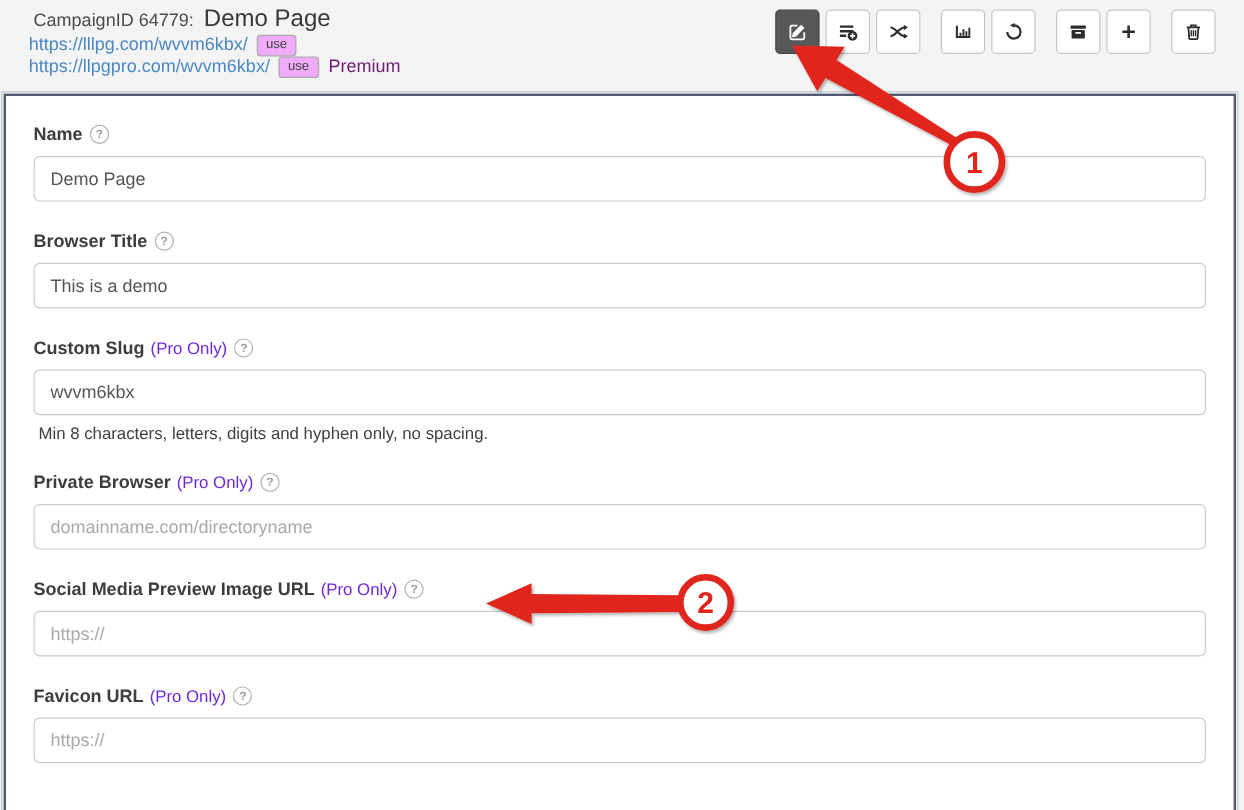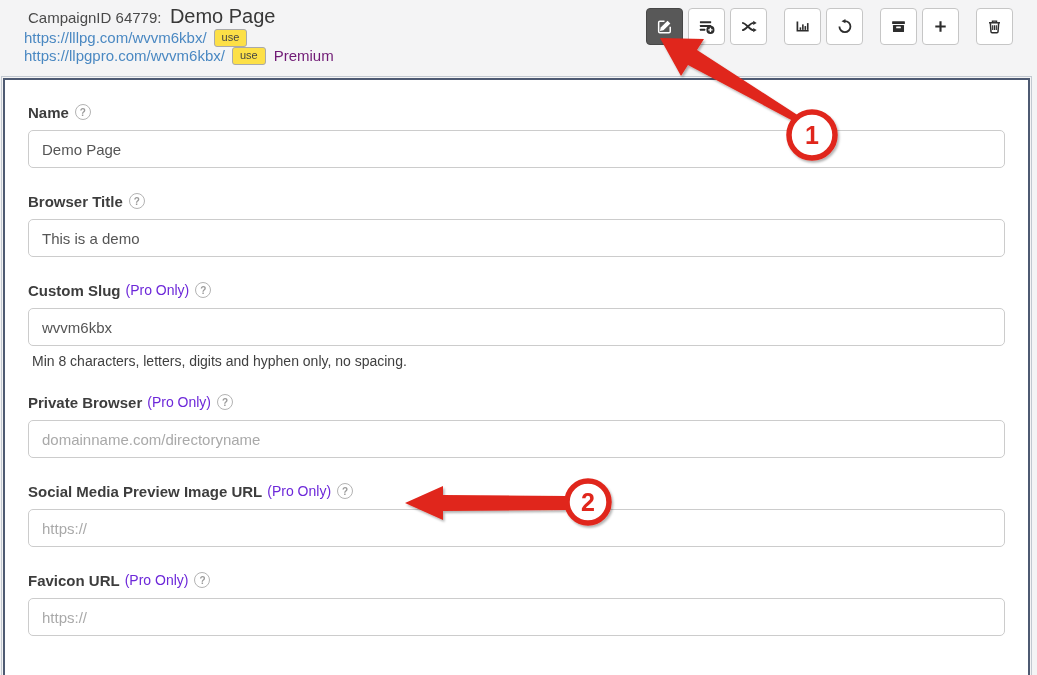--- a/index.html
+++ b/index.html
@@ -8,21 +8,21 @@
 
   
   .header { position:absolute; left:0; top:0; width:1037px; height:78px; background:#f4f4f5; }
   .title-row { position:absolute; left:28px; top:5px; white-space:nowrap; }
   .campaign-label { font-size:15px; color:#4a4a4a; }
   .campaign-title { font-size:20px; color:#383838; margin-left:4px; }
   .link-row { position:absolute; left:24px; height:19px; display:flex; align-items:center; white-space:nowrap; }
   .link-row.r1 { top:28px; } .link-row.r2 { top:46px; }
   .page-link { font-size:15px; color:#4a88c2; text-decoration:none; }
   .use-badge { display:inline-block; margin-left:7px; font-size:11px; color:#444;
-    background:#fde047; border:1px solid #aaa; border-radius:3px; padding:1px 7px 2px; line-height:13px; }
+    background:#f0abfc; border:1px solid #aaa; border-radius:3px; padding:1px 7px 2px; line-height:13px; }
   .premium-tag { font-size:15px; color:#701a75; margin-left:8px; }
 
   
   .toolbar { position:absolute; top:8px; right:24px; display:flex; gap:5px; }
   .tb-btn { width:37px; height:37px; background:#fff; border:1px solid #c6c6c6; border-radius:4px;
     display:flex; align-items:center; justify-content:center; cursor:pointer; padding:0; }
   .tb-btn.active { background:#585858; border-color:#474747; }
   .tb-btn.grp { margin-left:12px; }
   .tb-btn svg { display:block; }
 

